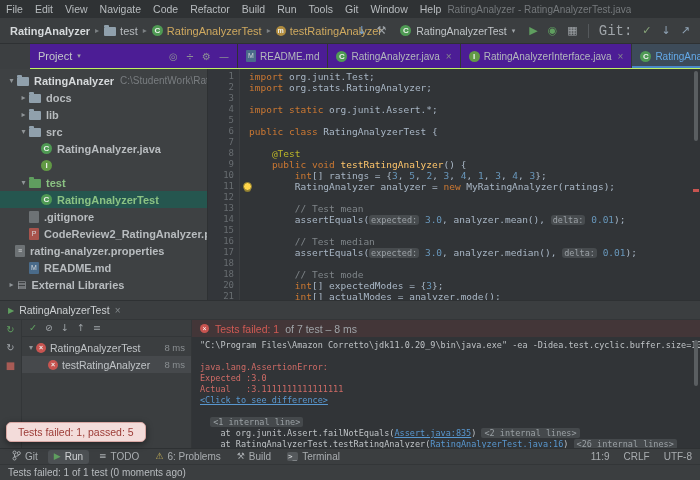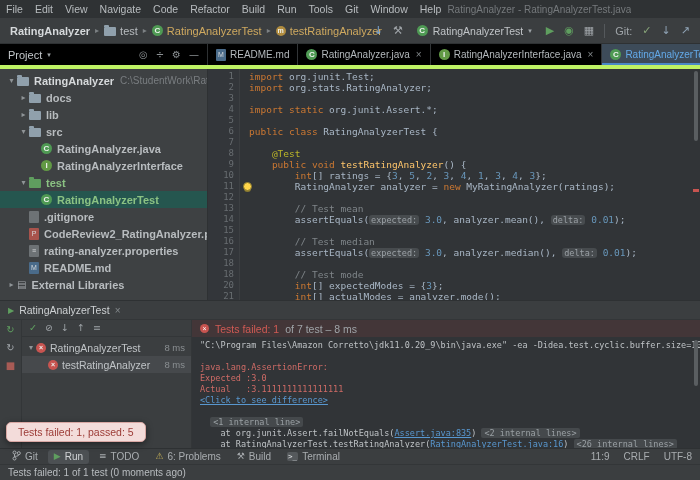--- a/index.html
+++ b/index.html
@@ -16,24 +16,24 @@
 .crumbs{display:flex;align-items:center;min-width:0;}
 .crumb{display:flex;align-items:center;font-size:11px;color:#b8bcbf;gap:4px;white-space:nowrap;}
 .crumb.bold .crumb-label{font-weight:bold;color:#d6d9db;}
 .crumb.amber .crumb-label{color:#cfa95f;}
 .crumb-sep{color:#7c8184;font-size:8px;margin:0 5px;}
 .toolbar-right{margin-left:auto;display:flex;align-items:center;gap:10px;white-space:nowrap;}
 .tbicon{font-family:"DejaVu Sans",sans-serif;font-size:11px;line-height:1;}
 .runcombo{display:flex;align-items:center;gap:5px;font-size:10.5px;color:#c0c4c7;padding:1px 4px;border-radius:3px;}
 .combo-caret{font-size:7px;color:#9fa4a8;}
 .tb-divider{width:1px;height:14px;background:#55595c;}
-.git-label{font-size:11px;color:#9fa4a8;}
-
-
-.tabrow{height:25px;display:flex;background:#000000;border-bottom:4px solid #bef264;flex:0 0 auto;}
+.git-label{font-size:14px;color:#9fa4a8;font-family:Liberation Mono, monospace;}
+
+
+.tabrow{height:25px;display:flex;background:#4c1d95;border-bottom:1px solid #bef264;flex:0 0 auto;margin-left:30px;}
 .project-header{width:208px;flex:0 0 auto;display:flex;align-items:center;gap:5px;padding:0 8px;border-right:1px solid #2e3133;}
 .ph-label{font-size:11px;color:#c3c7ca;}
 .ph-caret{font-size:7px;color:#9fa4a8;}
 .ph-icons{margin-left:auto;display:flex;gap:8px;}
 .ph-icon{font-family:"DejaVu Sans",sans-serif;font-size:10px;color:#8c9194;}
 .tabs{flex:1;display:flex;overflow:hidden;}
 .tab{display:flex;align-items:center;gap:4px;padding:0 8px;font-size:10px;color:#b3b8bc;border-right:1px solid #323537;white-space:nowrap;}
 .tab.active{background:#3d4b59;box-shadow:inset 0 -2px 0 #4a88c7;color:#63a9e8;}
 .tab-close{color:#84898c;font-size:10px;margin-left:2px;}
 
@@ -241,21 +241,20 @@
             <span class="tree-label">src</span>
           </div>
           <div class="tree-row" style="padding-left: 30px;">
             <span class="tree-arrow"></span>
             <span class="ball">C</span>
             <span class="tree-label">RatingAnalyzer.java</span>
           </div>
           <div class="tree-row" style="padding-left: 30px;">
             <span class="tree-arrow"></span>
             <span class="ball iface">I</span>
-            <span class="tree-label">RatingAnalyzerInterface</span>
           </div>
           <div class="tree-row green" style="padding-left: 18px;">
             <span class="tree-arrow">▾</span>
             <span class="folder test"></span>
             <span class="tree-label">test</span>
           </div>
           <div class="tree-row selected green" style="padding-left: 30px;">
             <span class="tree-arrow"></span>
             <span class="ball">C</span>
             <span class="tree-label">RatingAnalyzerTest</span>
@@ -263,21 +262,21 @@
           <div class="tree-row" style="padding-left: 18px;">
             <span class="tree-arrow"></span>
             <span class="filebox"></span>
             <span class="tree-label">.gitignore</span>
           </div>
           <div class="tree-row" style="padding-left: 18px;">
             <span class="tree-arrow"></span>
             <span class="filebox pdf">P</span>
             <span class="tree-label">CodeReview2_RatingAnalyzer.pdf</span>
           </div>
-          <div class="tree-row" style="padding-left: 18px;">
+          <div class="tree-row" style="padding-left: 4px;">
             <span class="tree-arrow"></span>
             <span class="filebox">≡</span>
             <span class="tree-label">rating-analyzer.properties</span>
           </div>
           <div class="tree-row" style="padding-left: 18px;">
             <span class="tree-arrow"></span>
             <span class="filebox md">M</span>
             <span class="tree-label">README.md</span>
           </div>
           <div class="tree-row" style="padding-left: 6px;">

